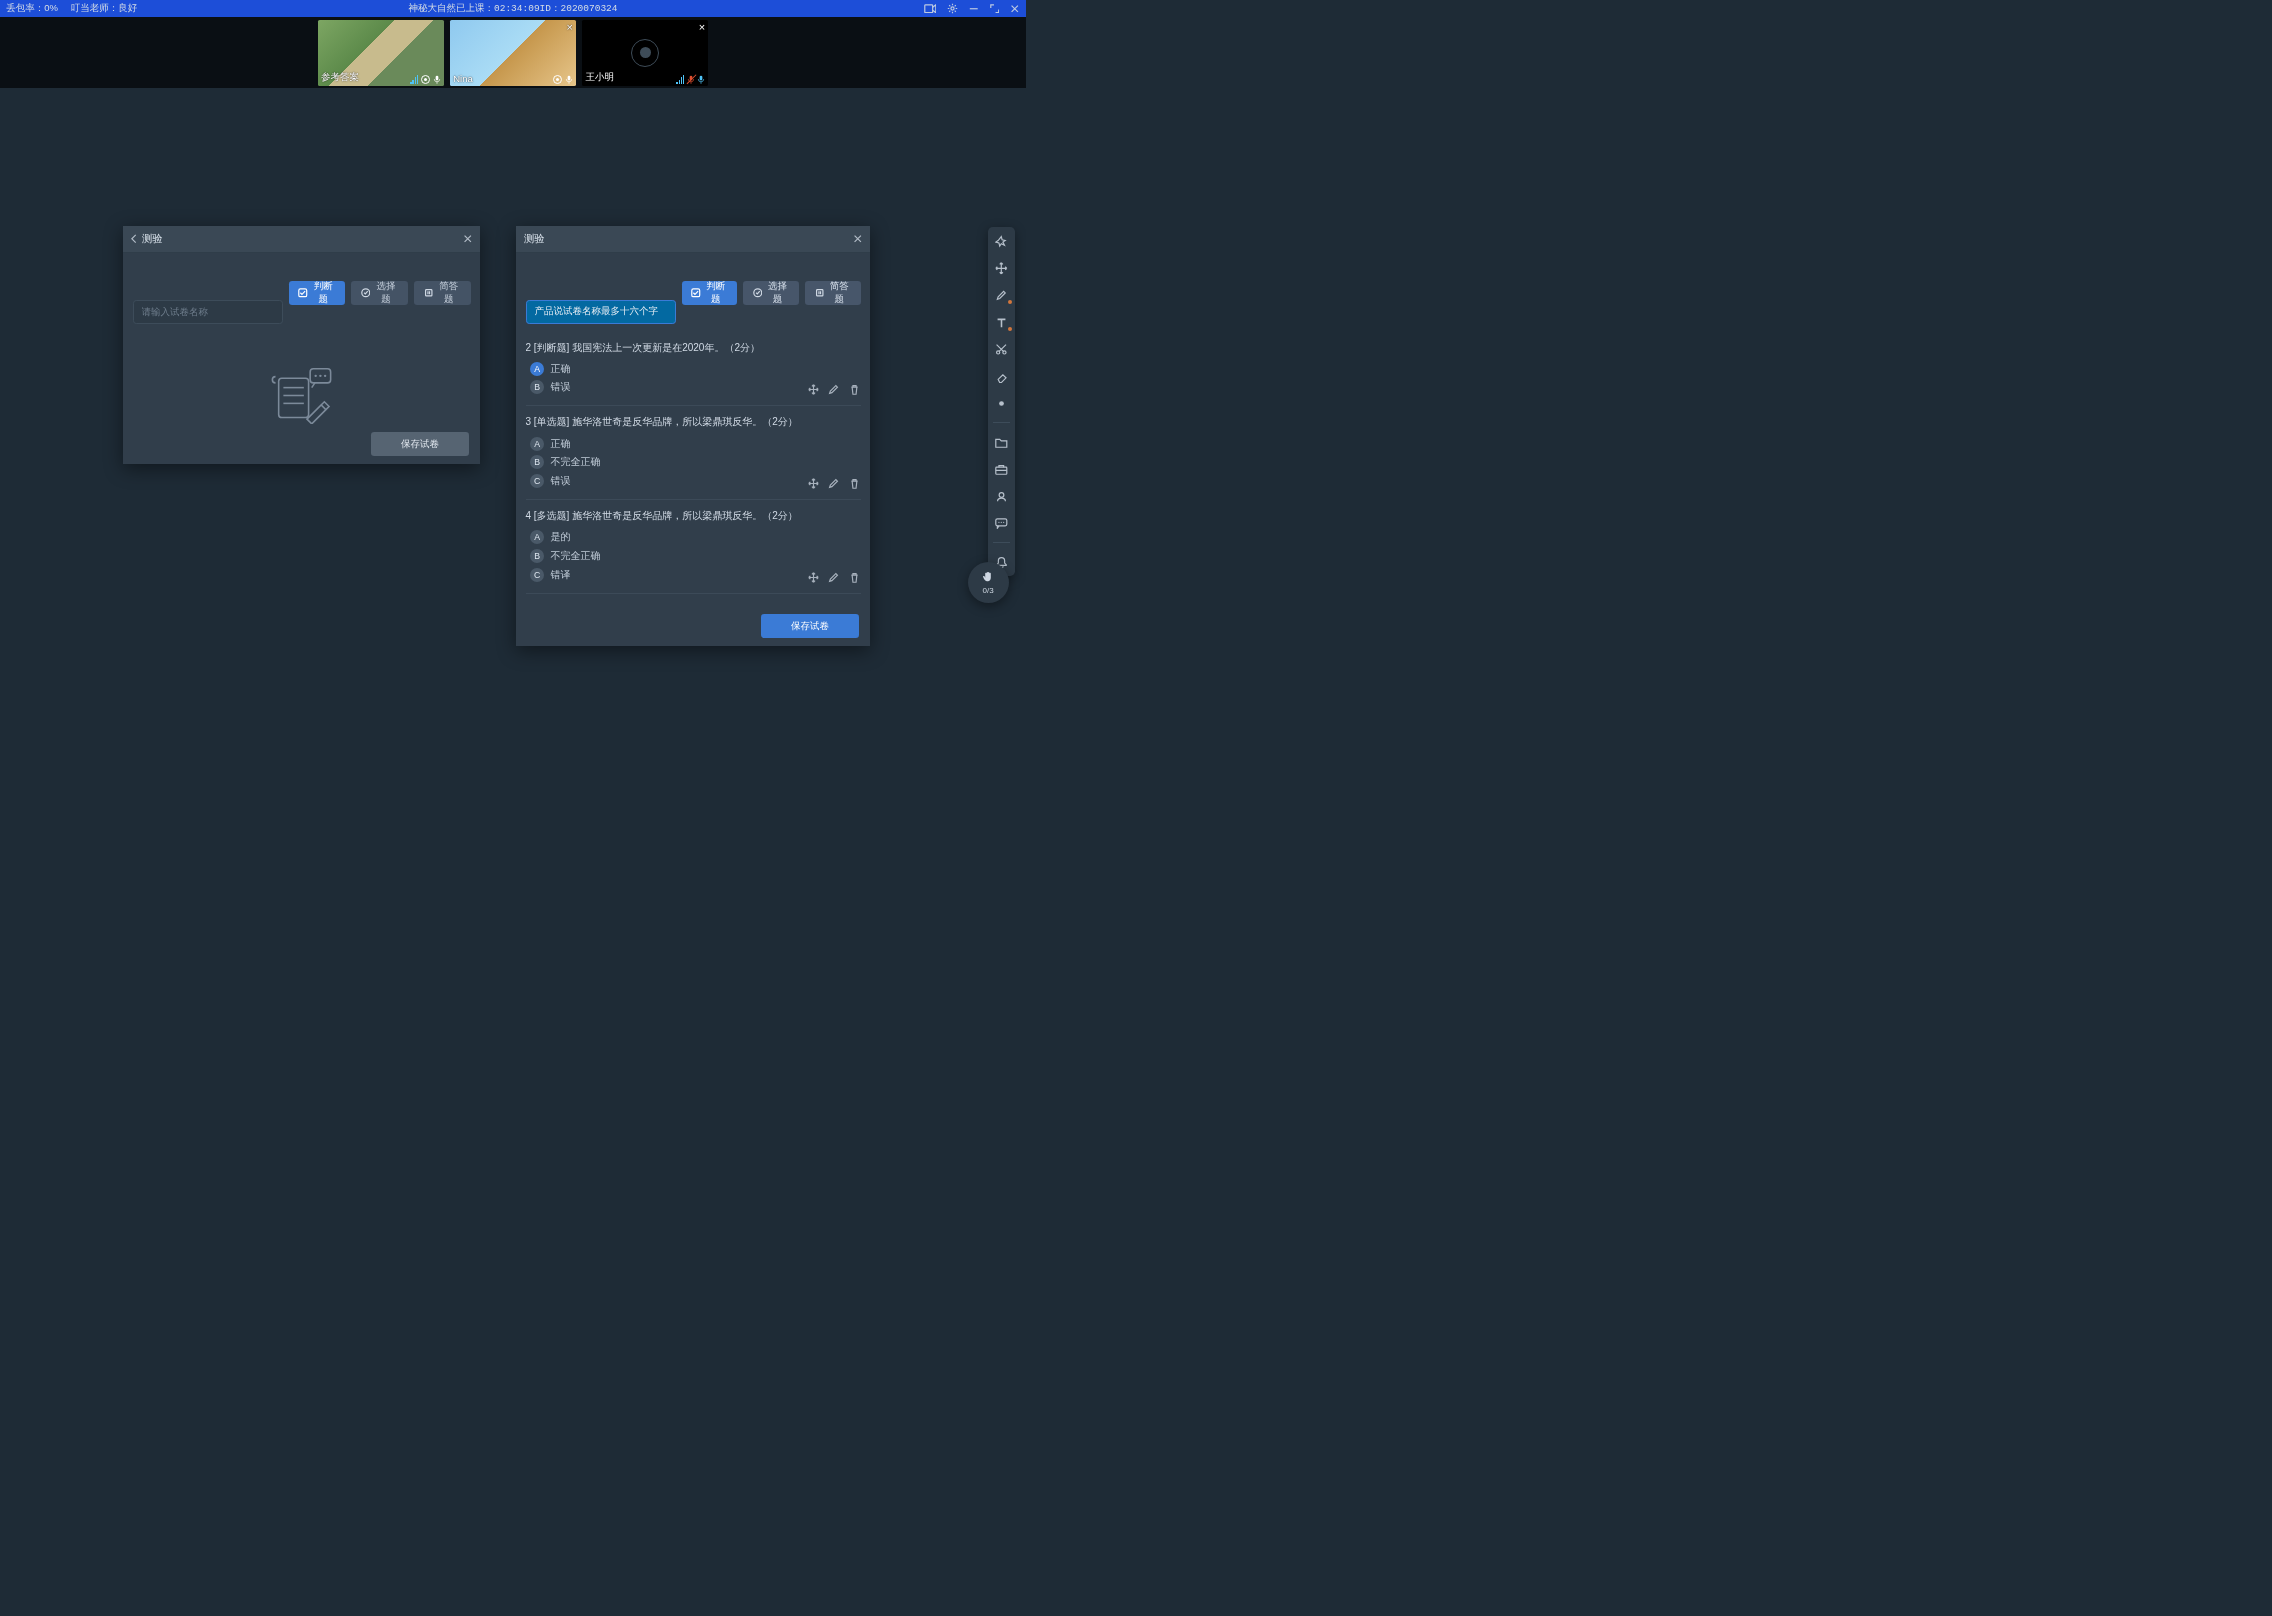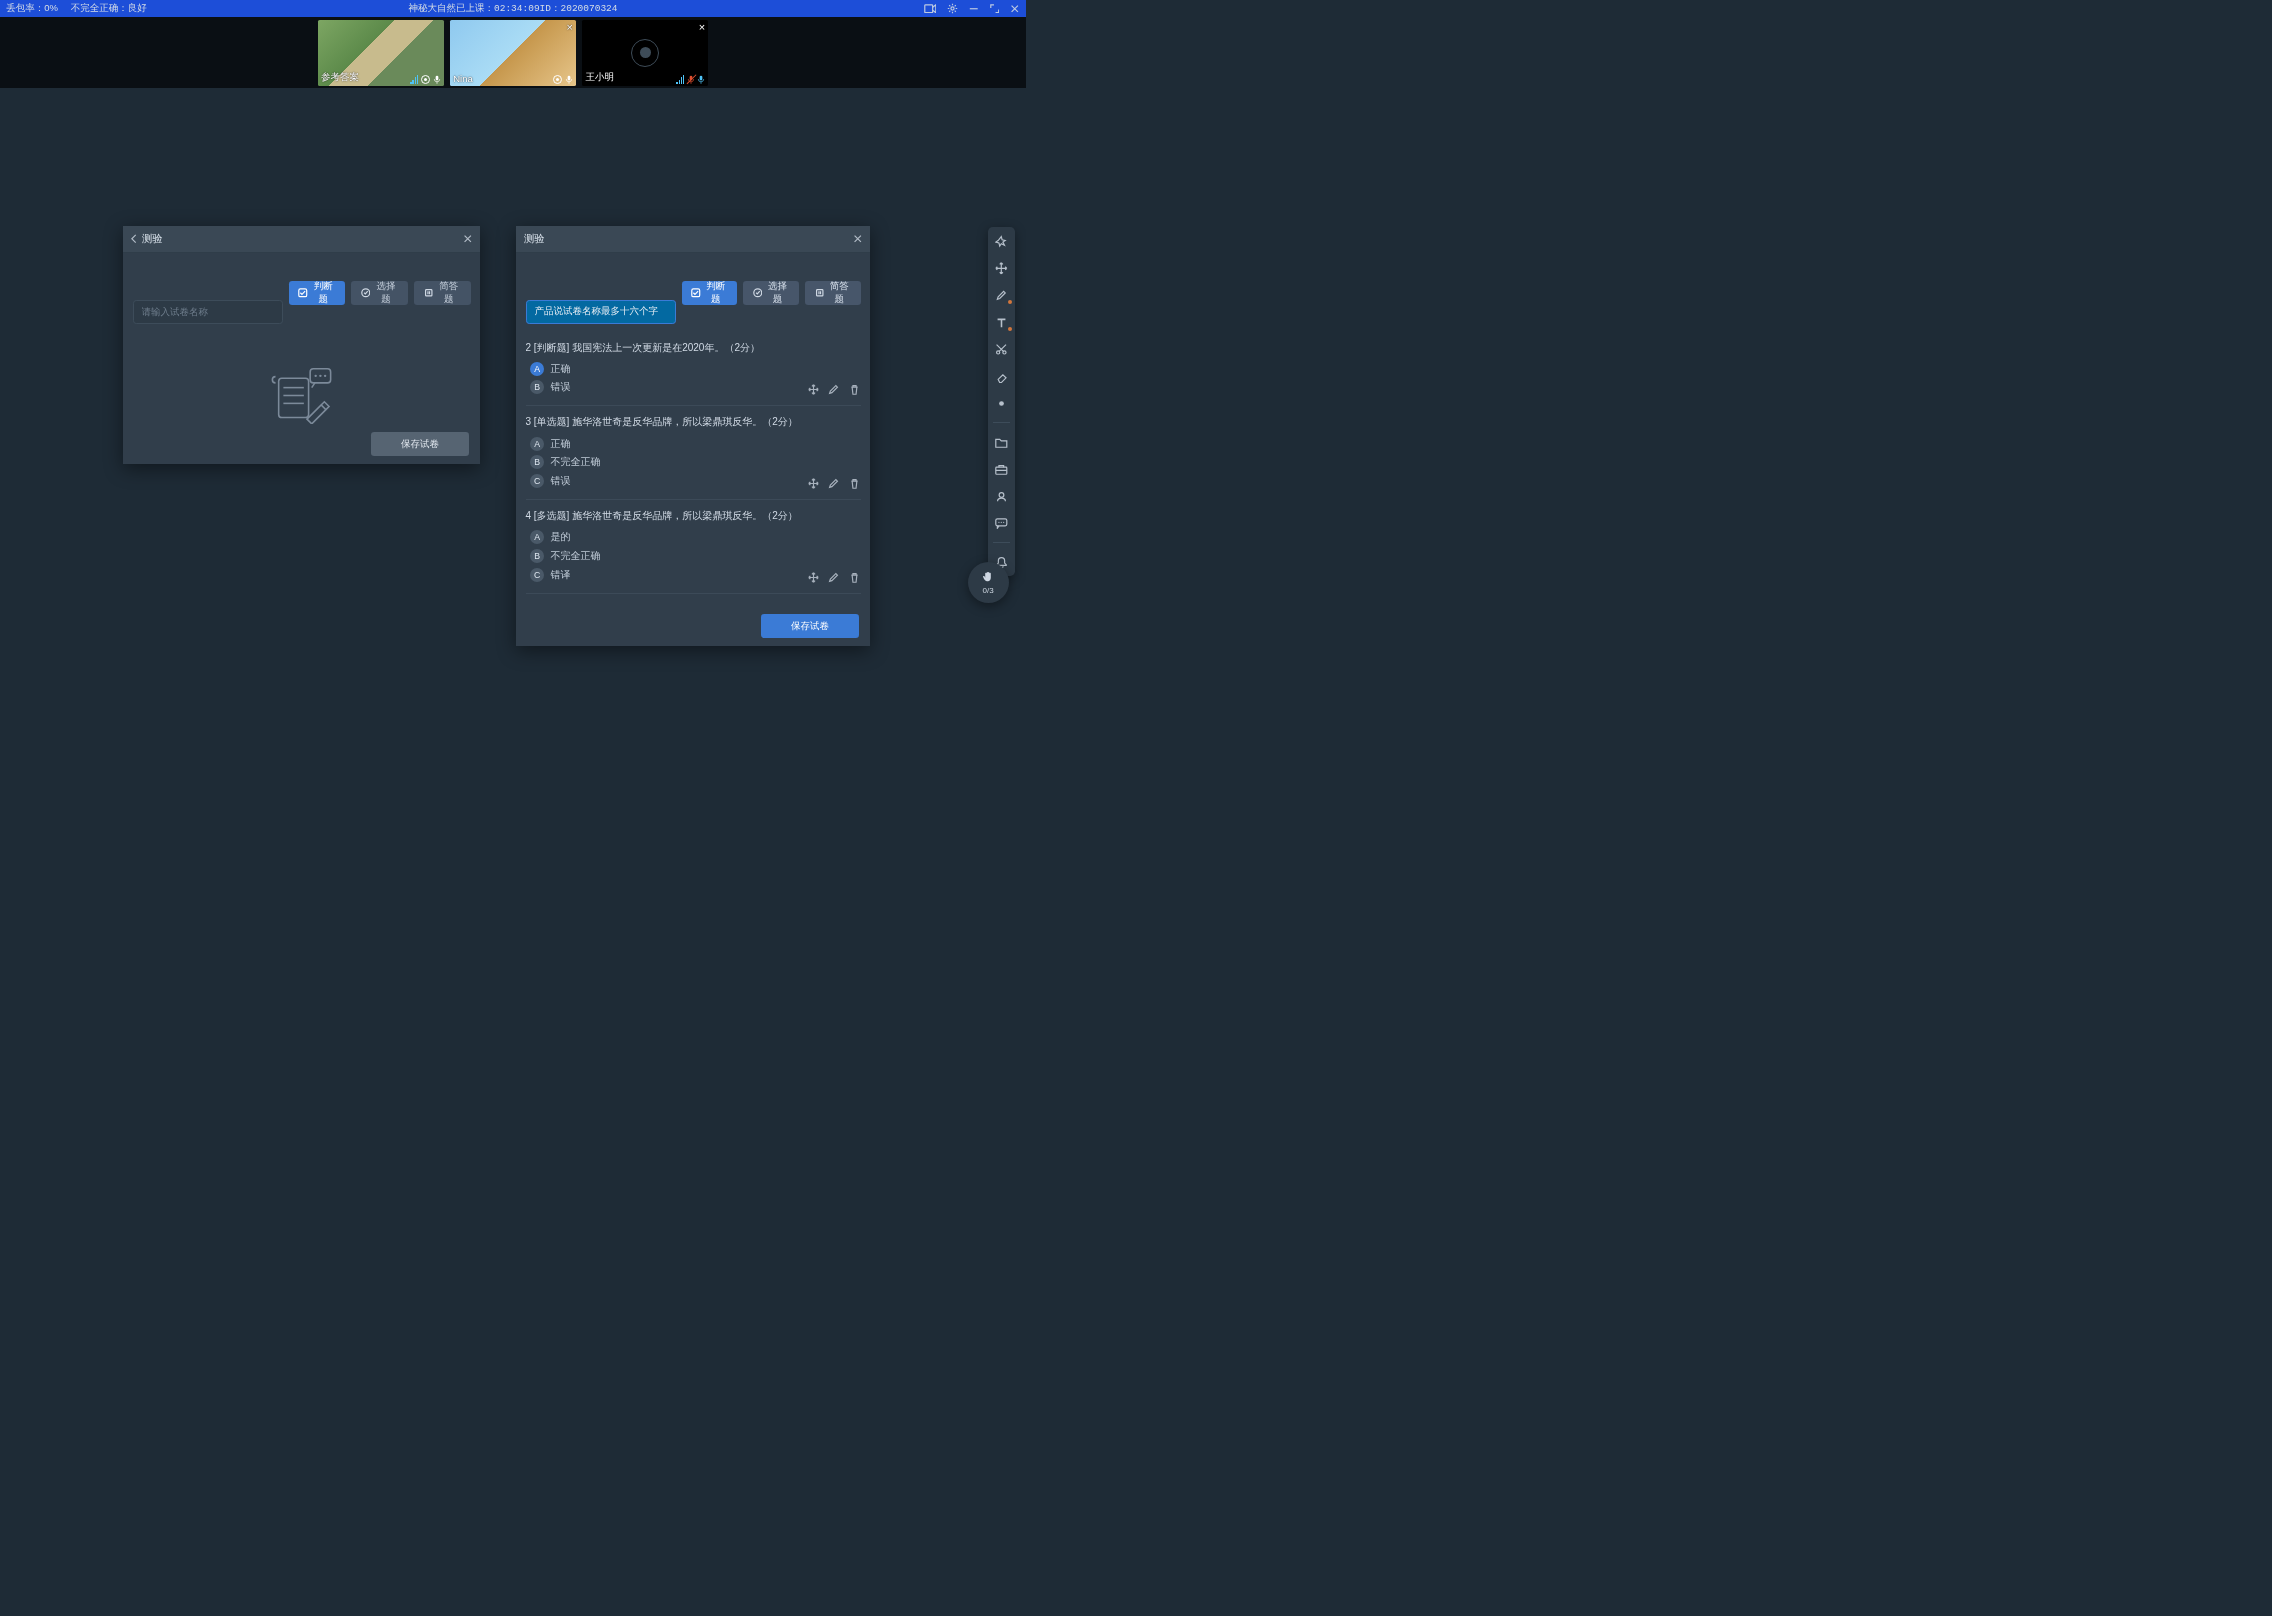--- a/index.html
+++ b/index.html
@@ -177,21 +177,21 @@
 
 svg { display:block; }
 .stroke-l{stroke:#cfd8e3;stroke-width:1.5;fill:none;}
 </style>
 </head>
 <body>
 
 <div class="status-bar">
   <div class="status-left">
     <span><span>丢包率：</span><span>0%</span></span>
-    <span><span>不完全正确：</span><span>良好</span></span>
+    <span><span>叮当老师：</span><span>良好</span></span>
   </div>
   <div class="status-center">
     <span>神秘大自然</span>
     <span><span>已上课：</span><span>02:34:09</span></span>
     <span><span>ID：</span><span>2020070324</span></span>
   </div>
   <div class="status-right">
     <span class="win-icon">
         <svg width="12.6" height="9.5" viewBox="0 0 16 12">
           <rect x="1" y="1" width="10" height="10" rx="1" class="stroke-l"></rect>

